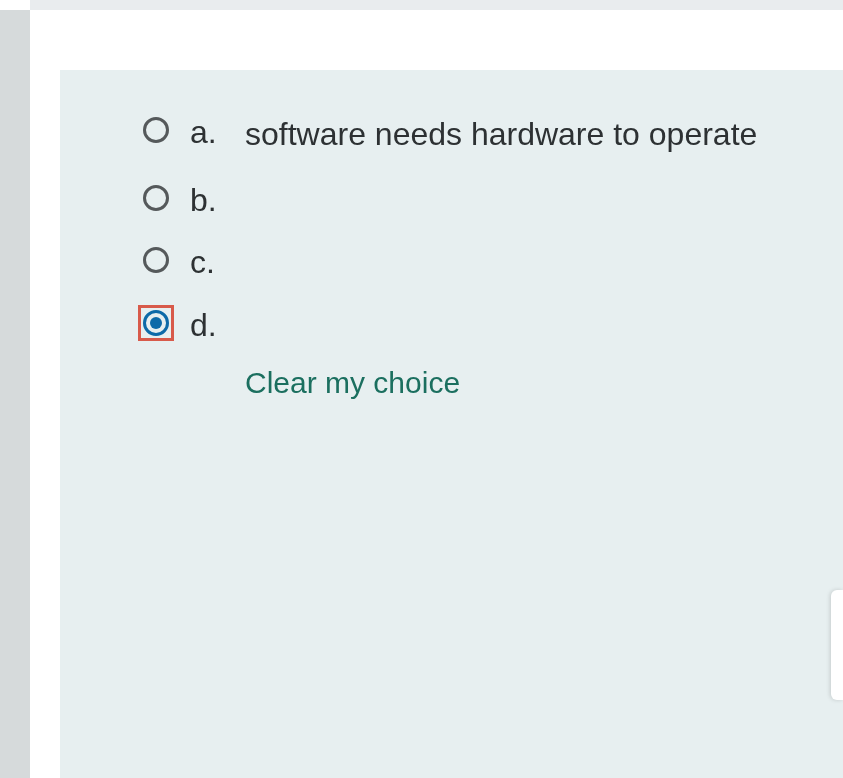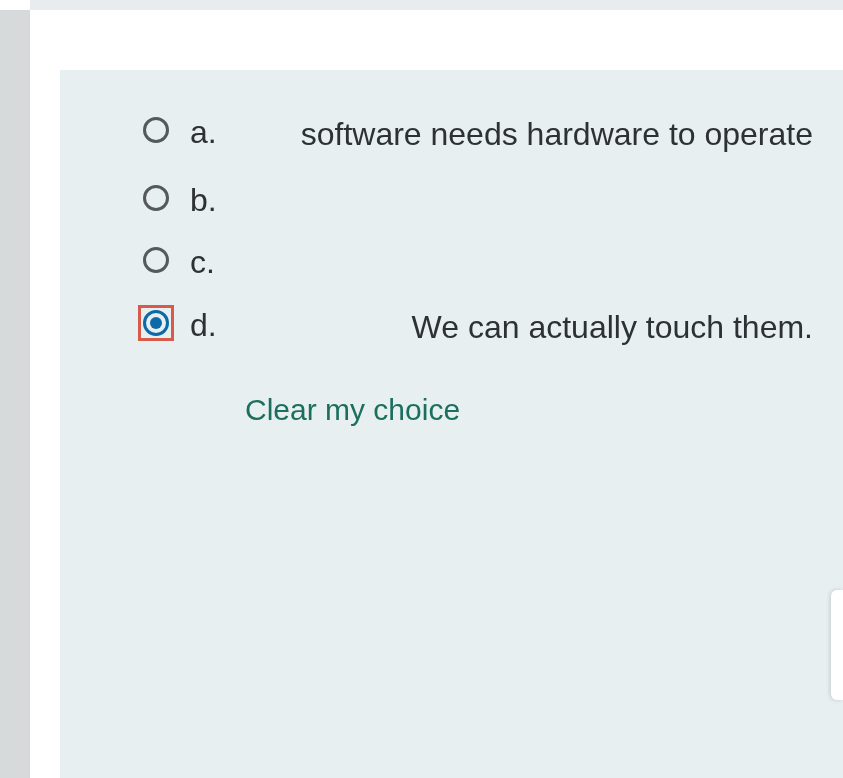--- a/index.html
+++ b/index.html
@@ -114,25 +114,23 @@
     font-size: 32px;
     color: #2d3133;
     margin-left: 18px;
     line-height: 1.4;
   }
   .answer-text {
     font-size: 32px;
     color: #2d3133;
     line-height: 1.55;
     flex: 1;
-    text-align: right;
   }
   .clear-choice {
     margin-left: 135px;
-    margin-top: 22px;
     font-size: 30px;
     color: #1b6f5f;
     cursor: pointer;
     display: inline-block;
   }
   .side-white-tab {
     position: absolute;
     right: 0;
     top: 590px;
     width: 12px;
@@ -178,21 +176,20 @@
         <div class="letter">c.</div>
       </div>
 
       <div class="option-row">
         <div class="radio-highlight">
           <div class="radio selected">
             <div class="dot"></div>
           </div>
         </div>
         <div class="letter">d.</div>
-        <div class="answer-text">We can actually touch them.</div>
       </div>
 
     </div>
 
     <div class="clear-choice">Clear my choice</div>
 
   </div>
 
   <div class="side-white-tab"></div>
 </div>

